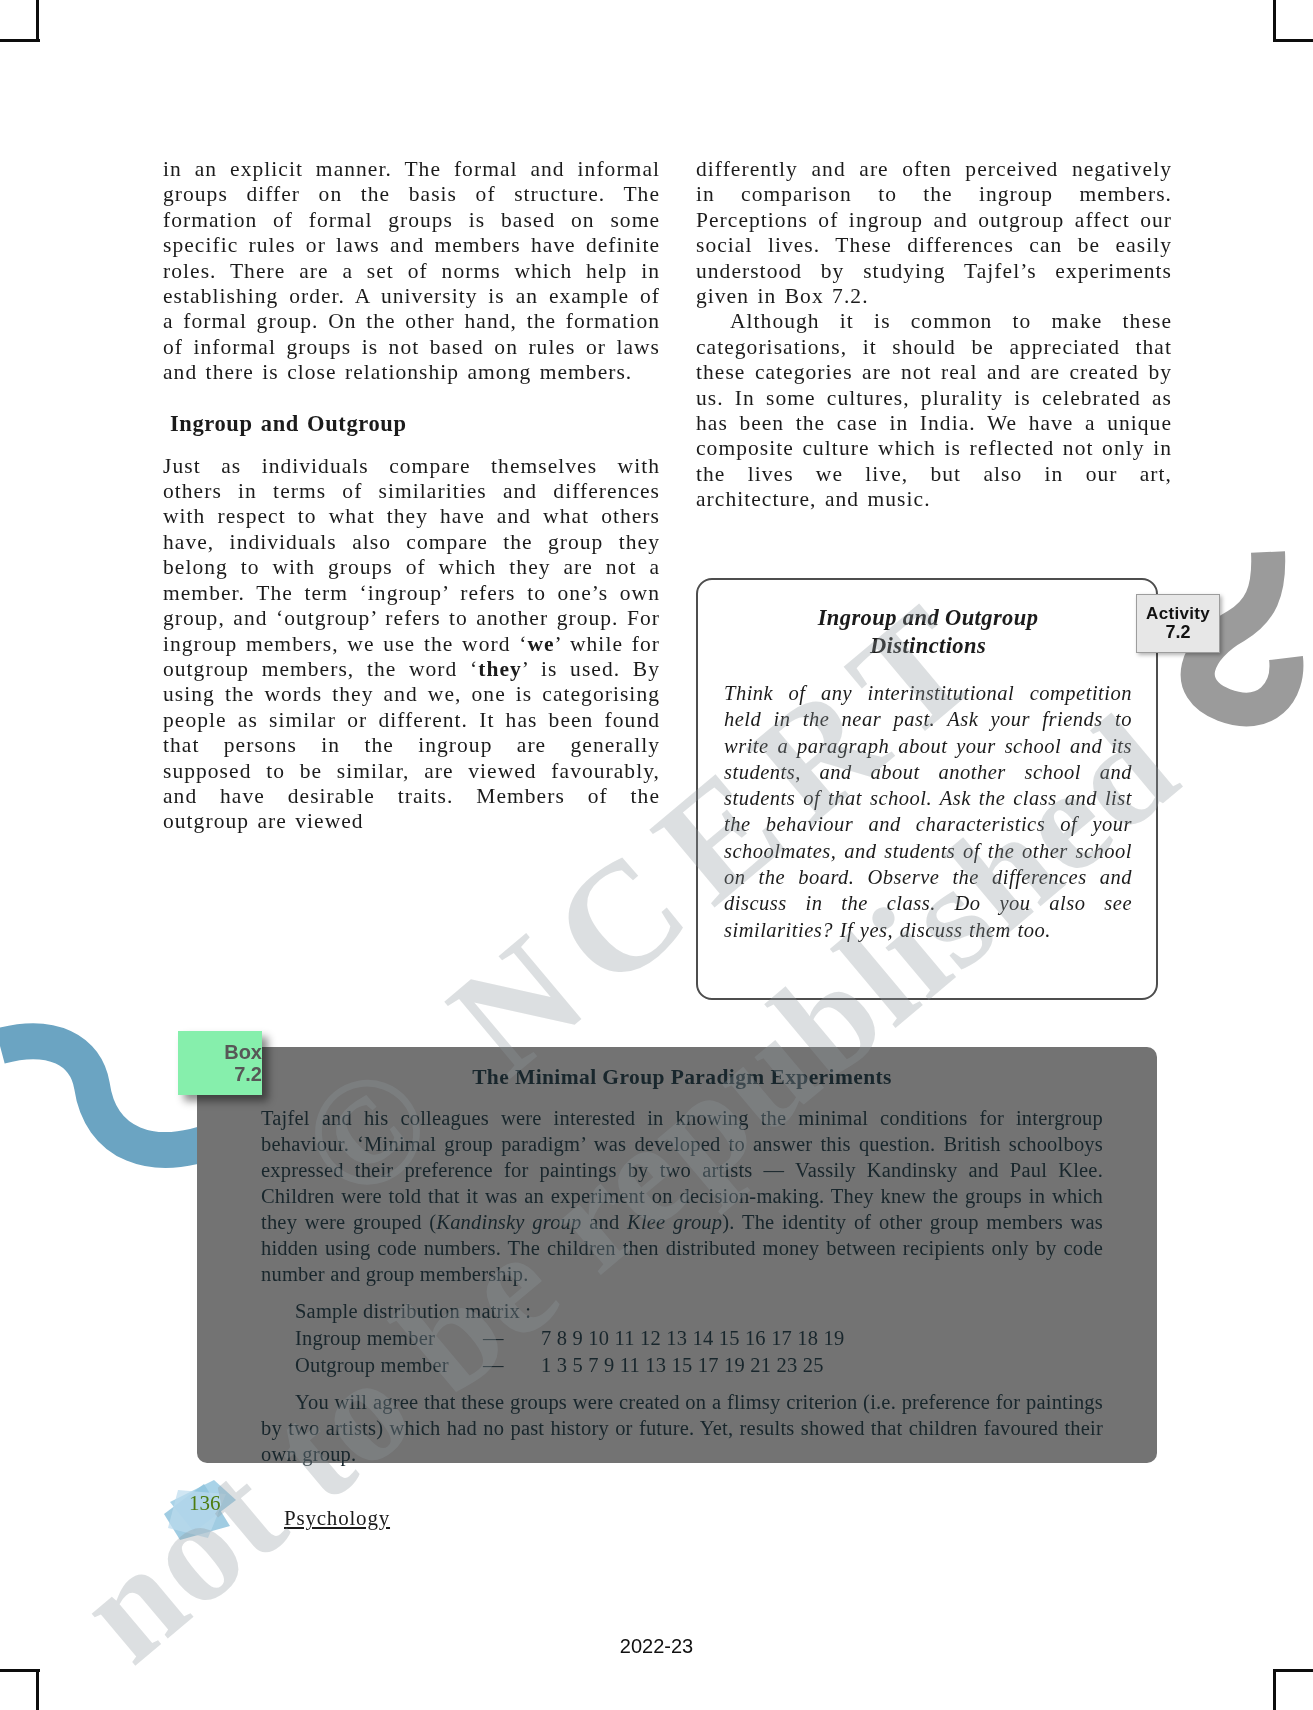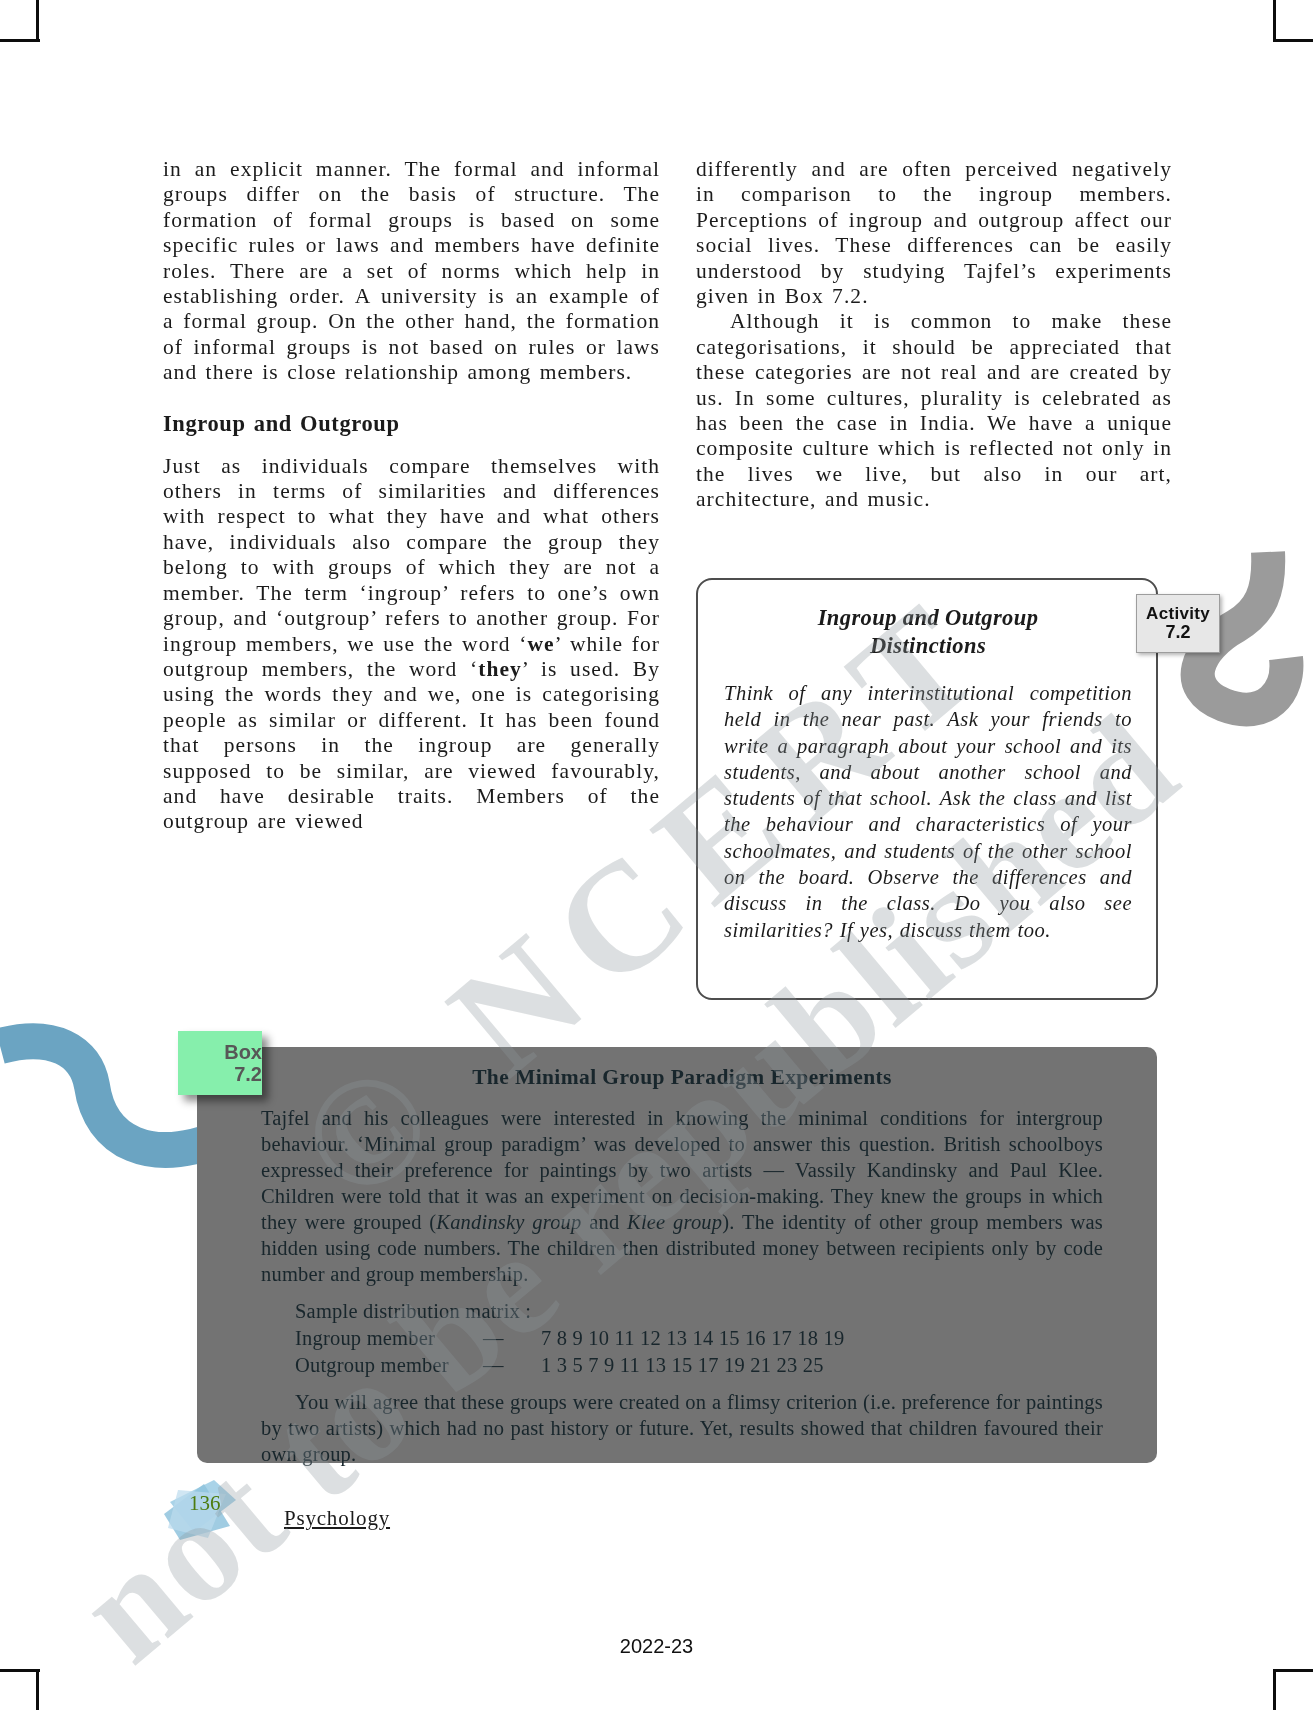--- a/index.html
+++ b/index.html
@@ -16,21 +16,21 @@
   .wm1{left:322px;top:1080px;font-size:155px;letter-spacing:22px;}
   .wm2{left:100px;top:1545px;font-size:148px;letter-spacing:2px;}
 
   
   .col{position:absolute;top:157px;text-align:justify;font-size:21.5px;line-height:25.4px;
        letter-spacing:1.05px;word-spacing:2px;z-index:2;}
   .col-left{left:163px;width:497px;}
   .col-right{left:696px;width:476px;}
   .para{margin:0;}
   .indent{text-indent:34px;}
-  .sec-heading{font-weight:bold;font-size:22.5px;letter-spacing:.6px;margin:25px 0 17px 0;
+  .sec-heading{font-weight:bold;font-size:22.5px;letter-spacing:.6px;margin:25px 0 17px 7px;
                text-align:left;line-height:26px;}
   b.inl{letter-spacing:1.05px;}
 
   
   .activity-box{position:absolute;left:696px;top:578px;width:462px;height:422px;
     border:2px solid #4d4d4d;border-radius:16px;box-sizing:border-box;
     padding:22px 24px 0 26px;background:transparent;z-index:2;}
   .activity-title{text-align:center;font-weight:bold;font-style:italic;font-size:22.5px;
     line-height:28px;margin:2px 46px 20px 46px;letter-spacing:.4px;}
   .activity-body{font-style:italic;font-size:20.5px;line-height:26.3px;text-align:justify;

